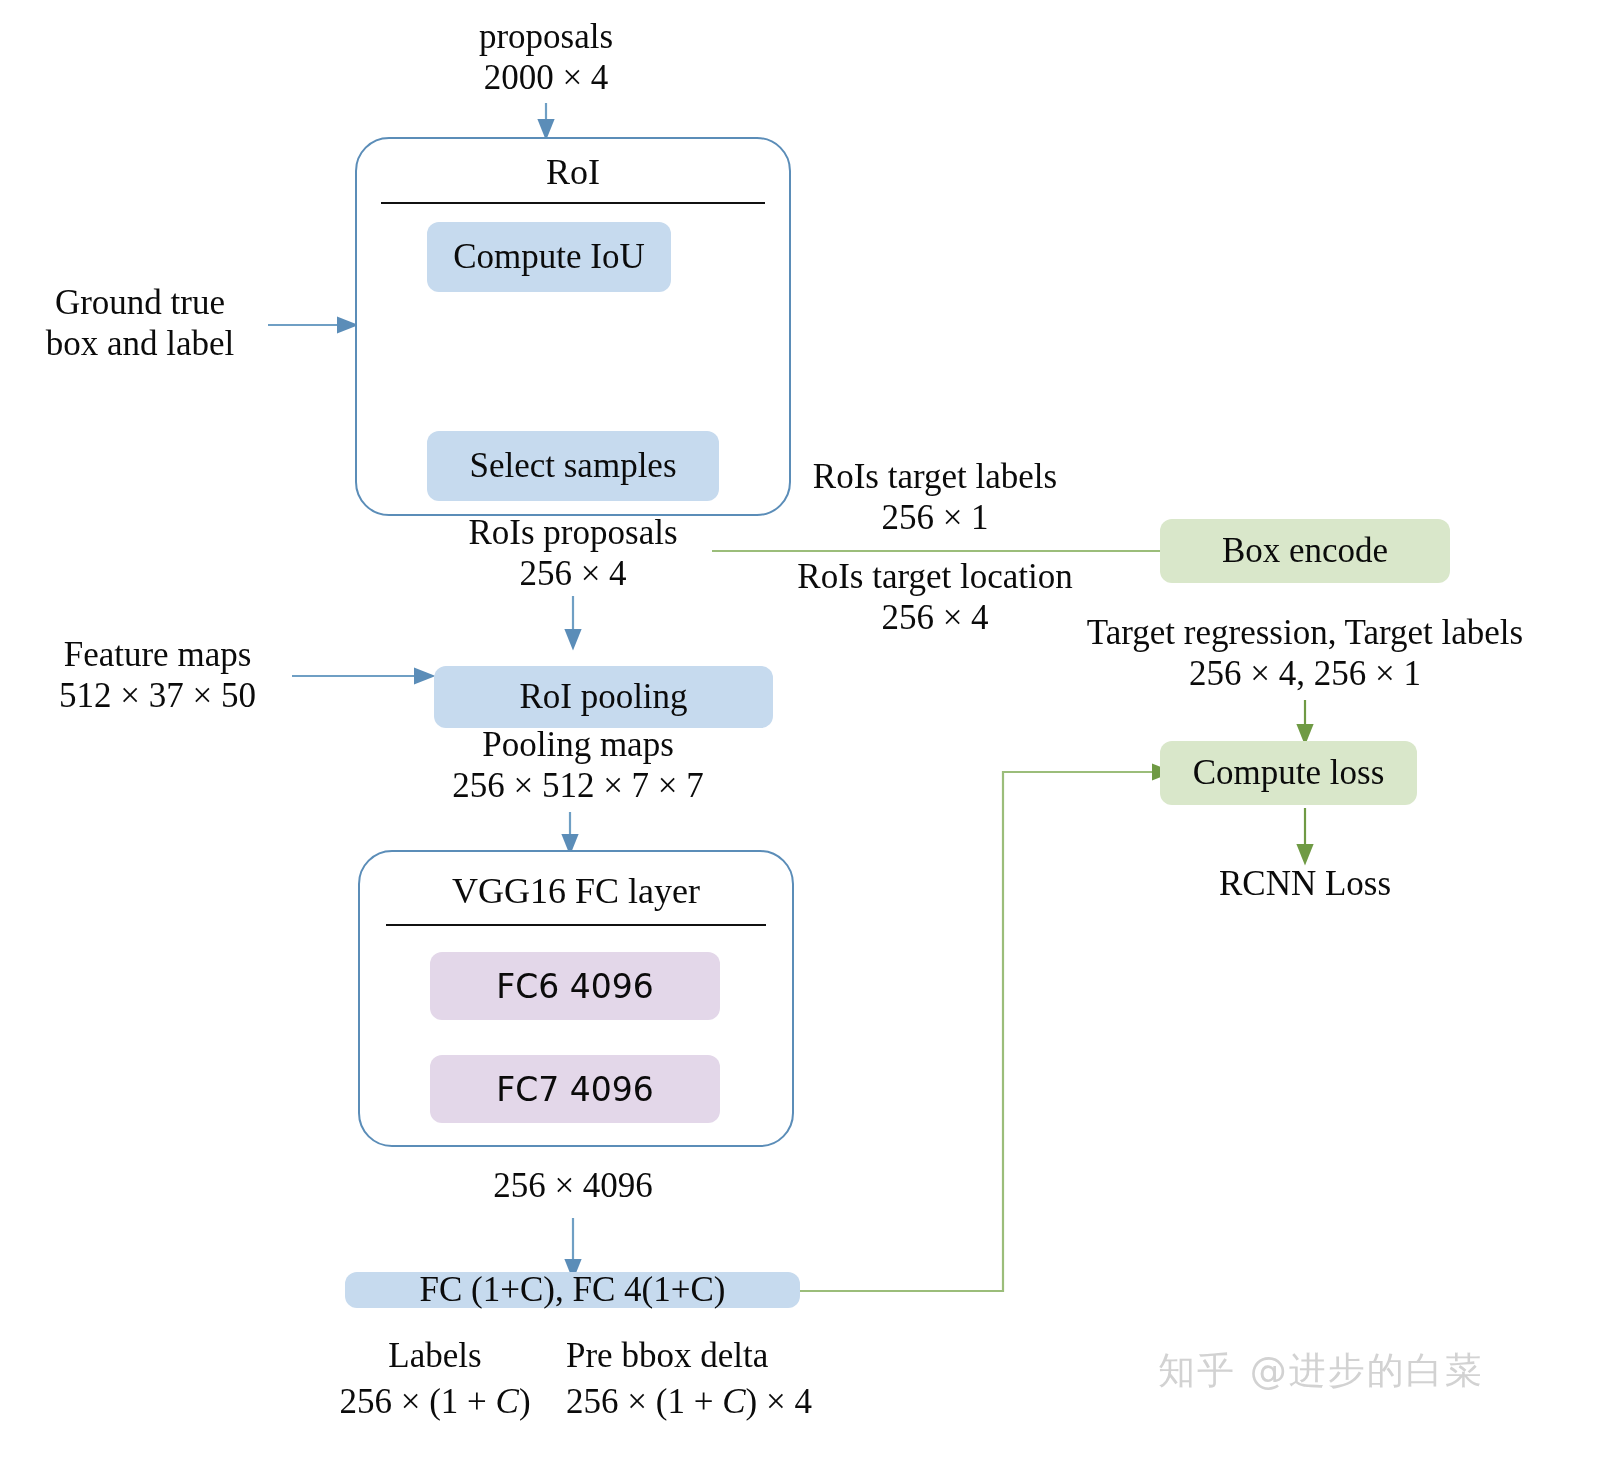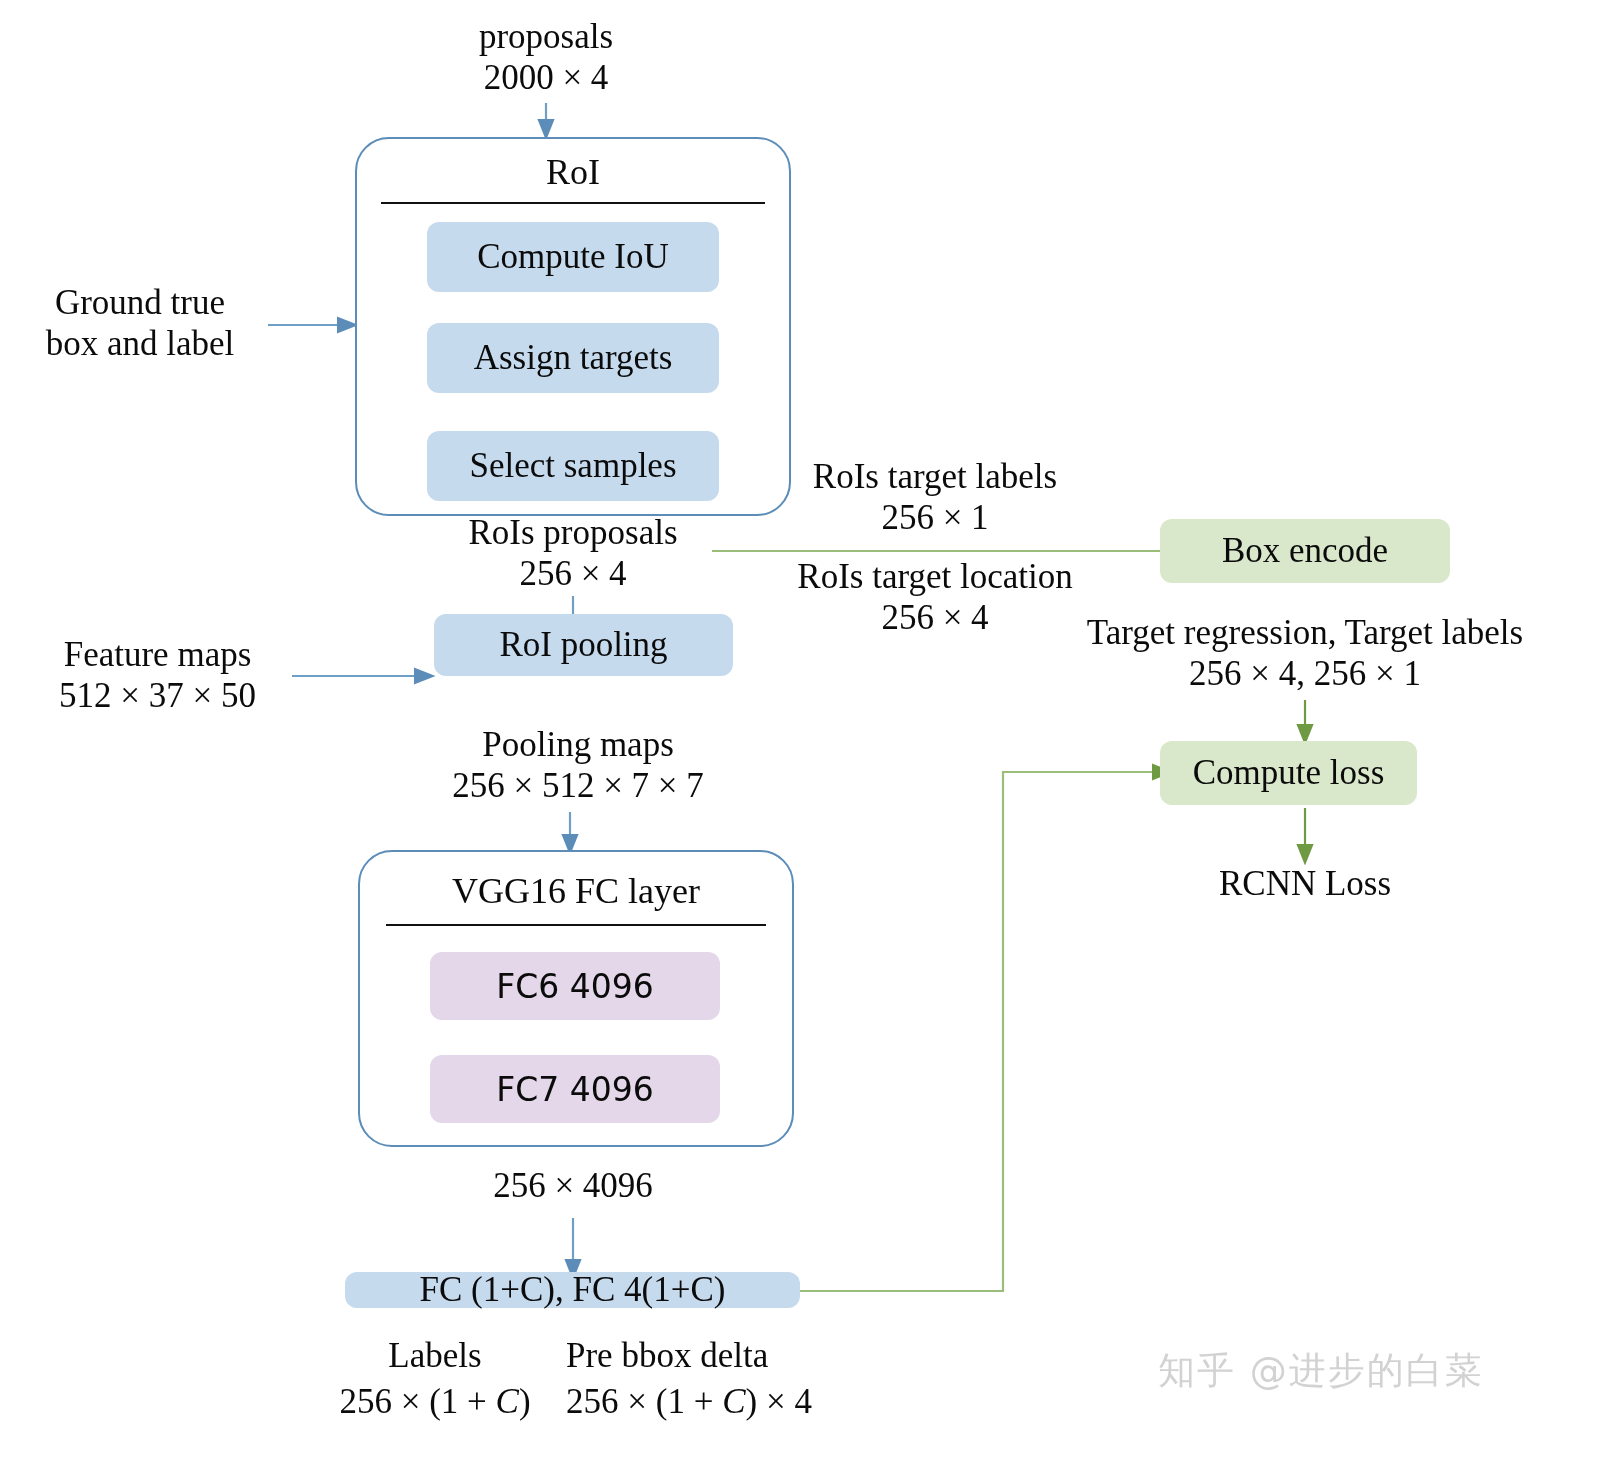--- a/index.html
+++ b/index.html
@@ -116,25 +116,22 @@
   <div class="lbl two" style="left:25px;top:634px;width:265px;">
     <div>Feature maps</div>
     <div>512 × 37 × 50</div>
   </div>
 
   <div class="group" style="left:355px;top:137px;width:432px;height:375px;">
     <div class="group-title" style="top:12px;">RoI</div>
     <div class="group-rule" style="left:24px;right:24px;top:63px;"></div>
   </div>
 
-  <div class="node blue" style="left:427px;top:222px;width:292px;height:70px;">
+  <div class="node blue" style="left:427px;top:222px;width:244px;height:70px;">
     <span>Compute IoU</span>
-  </div>
-  <div class="node blue" style="left:427px;top:323px;width:292px;height:70px;">
-    <span>Assign targets</span>
   </div>
   <div class="node blue" style="left:427px;top:431px;width:292px;height:70px;">
     <span>Select samples</span>
   </div>
 
   <div class="lbl two" style="left:423px;top:512px;width:300px;">
     <div>RoIs proposals</div>
     <div>256 × 4</div>
   </div>
 
@@ -156,21 +153,21 @@
     <div>Target regression, Target labels</div>
     <div>256 × 4, 256 × 1</div>
   </div>
 
   <div class="node green" style="left:1160px;top:741px;width:257px;height:64px;">
     <span>Compute loss</span>
   </div>
 
   <div class="lbl" style="left:1155px;top:864px;width:300px;">RCNN Loss</div>
 
-  <div class="node blue" style="left:434px;top:614px;width:299px;height:62px;">
+  <div class="node blue" style="left:434px;top:666px;width:339px;height:62px;">
     <span>RoI pooling</span>
   </div>
 
   <div class="lbl two" style="left:408px;top:724px;width:340px;">
     <div>Pooling maps</div>
     <div>256 × 512 × 7 × 7</div>
   </div>
 
   <div class="group" style="left:358px;top:850px;width:432px;height:293px;">
     <div class="group-title" style="top:18px;">VGG16  FC layer</div>

